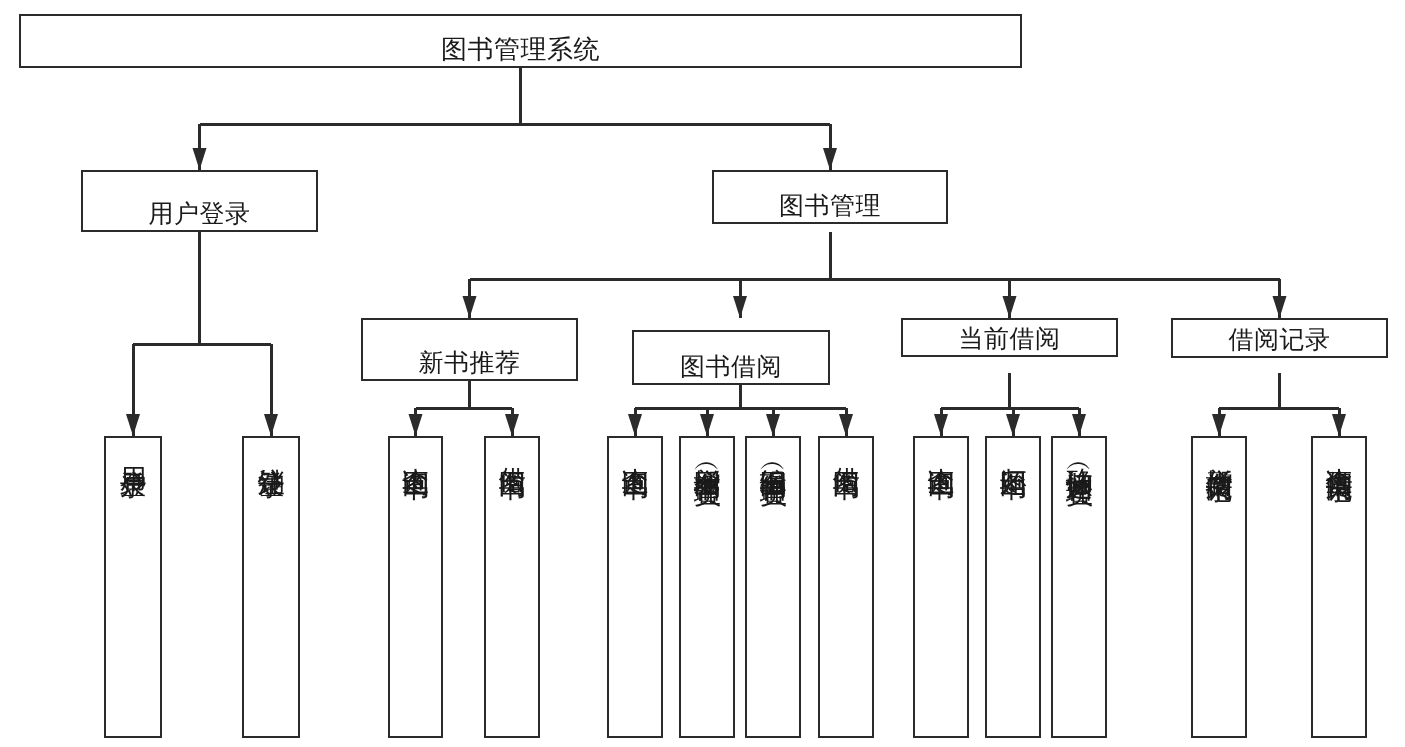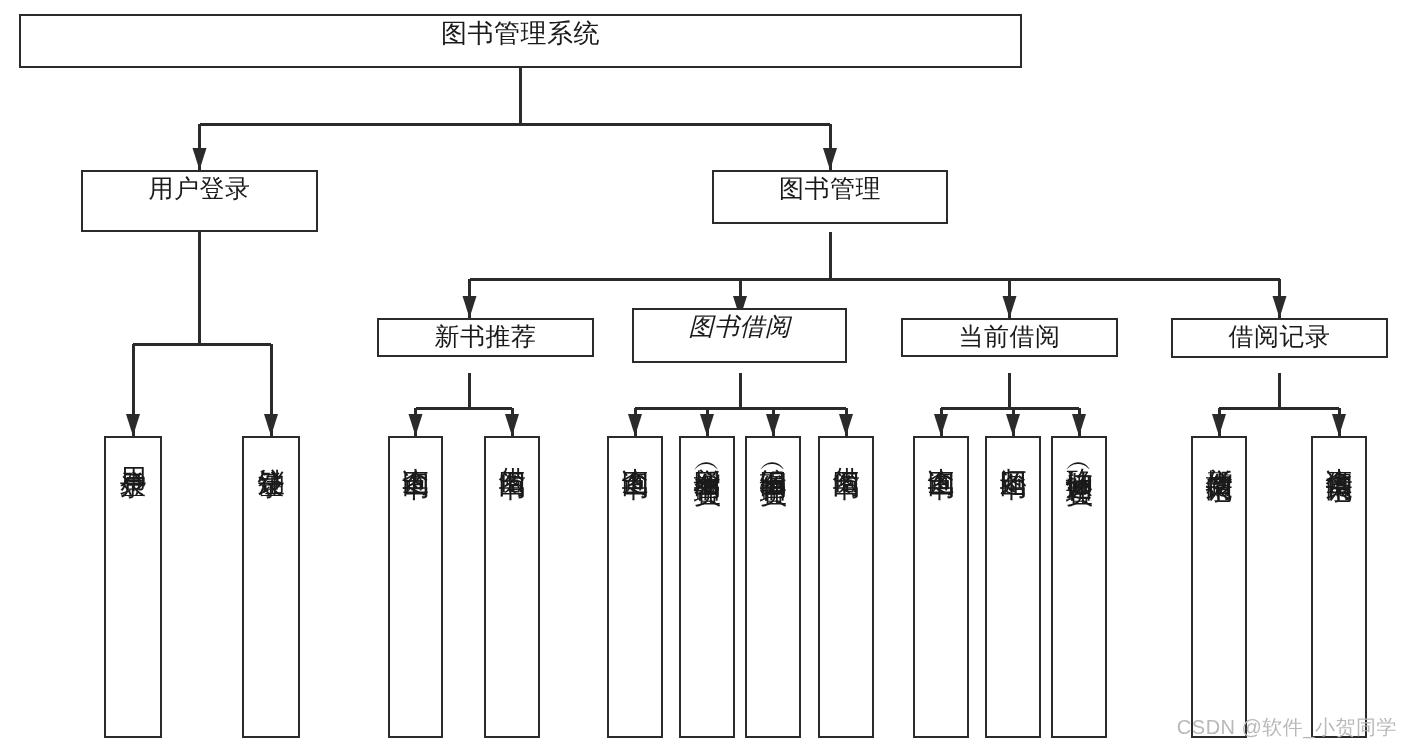--- a/index.html
+++ b/index.html
@@ -25,21 +25,21 @@
     width: 1405px;
     height: 747px;
     pointer-events: none;
   }
   .node {
     position: absolute;
     box-sizing: border-box;
     background: #ffffff;
     border: 2px solid #2b2b2b;
     display: flex;
-    align-items: flex-start;
+    align-items: flex-end;
     justify-content: center;
     color: #1a1a1a;
     z-index: 2;
   }
   .node-label {
     display: block;
     text-align: center;
     line-height: 1.32;
     letter-spacing: 0.5px;
     white-space: pre-line;
@@ -139,24 +139,24 @@
   <div id="nodes-layer">
       <div class="node horiz root" style="left: 19px; top: 14px; width: 1003px; height: 54px;">
         <span class="node-label">图书管理系统</span>
       </div>
       <div class="node horiz" style="left: 81px; top: 170px; width: 237px; height: 62px;">
         <span class="node-label">用户登录</span>
       </div>
       <div class="node horiz" style="left: 712px; top: 170px; width: 236px; height: 54px;">
         <span class="node-label">图书管理</span>
       </div>
-      <div class="node horiz" style="left: 361px; top: 318px; width: 217px; height: 39px; margin-left: 16px;">
+      <div class="node horiz" style="left: 361px; top: 318px; width: 217px; height: 63px;">
         <span class="node-label">新书推荐</span>
       </div>
-      <div class="node horiz" style="left: 632px; top: 308px; width: 215px; height: 55px; font-style: italic;">
+      <div class="node horiz" style="left: 632px; top: 330px; width: 198px; height: 55px;">
         <span class="node-label">图书借阅</span>
       </div>
       <div class="node horiz" style="left: 901px; top: 318px; width: 217px; height: 39px;">
         <span class="node-label">当前借阅</span>
       </div>
       <div class="node horiz" style="left: 1171px; top: 318px; width: 217px; height: 40px;">
         <span class="node-label">借阅记录</span>
       </div>
       <div class="node vert" style="left: 104px; top: 436px; width: 58px; height: 302px;">
         <span class="node-label">用户登录</span>
@@ -192,14 +192,13 @@
         <span class="node-label">确认归还（管理员）</span>
       </div>
       <div class="node vert" style="left: 1191px; top: 436px; width: 56px; height: 302px;">
         <span class="node-label">新增借阅记录</span>
       </div>
       <div class="node vert" style="left: 1311px; top: 436px; width: 56px; height: 302px;">
         <span class="node-label">查询借阅记录</span>
       </div>
     </div>
 
-  <div id="watermark">CSDN @软件_小贺同学</div>
 </div>
 
 </body></html>

